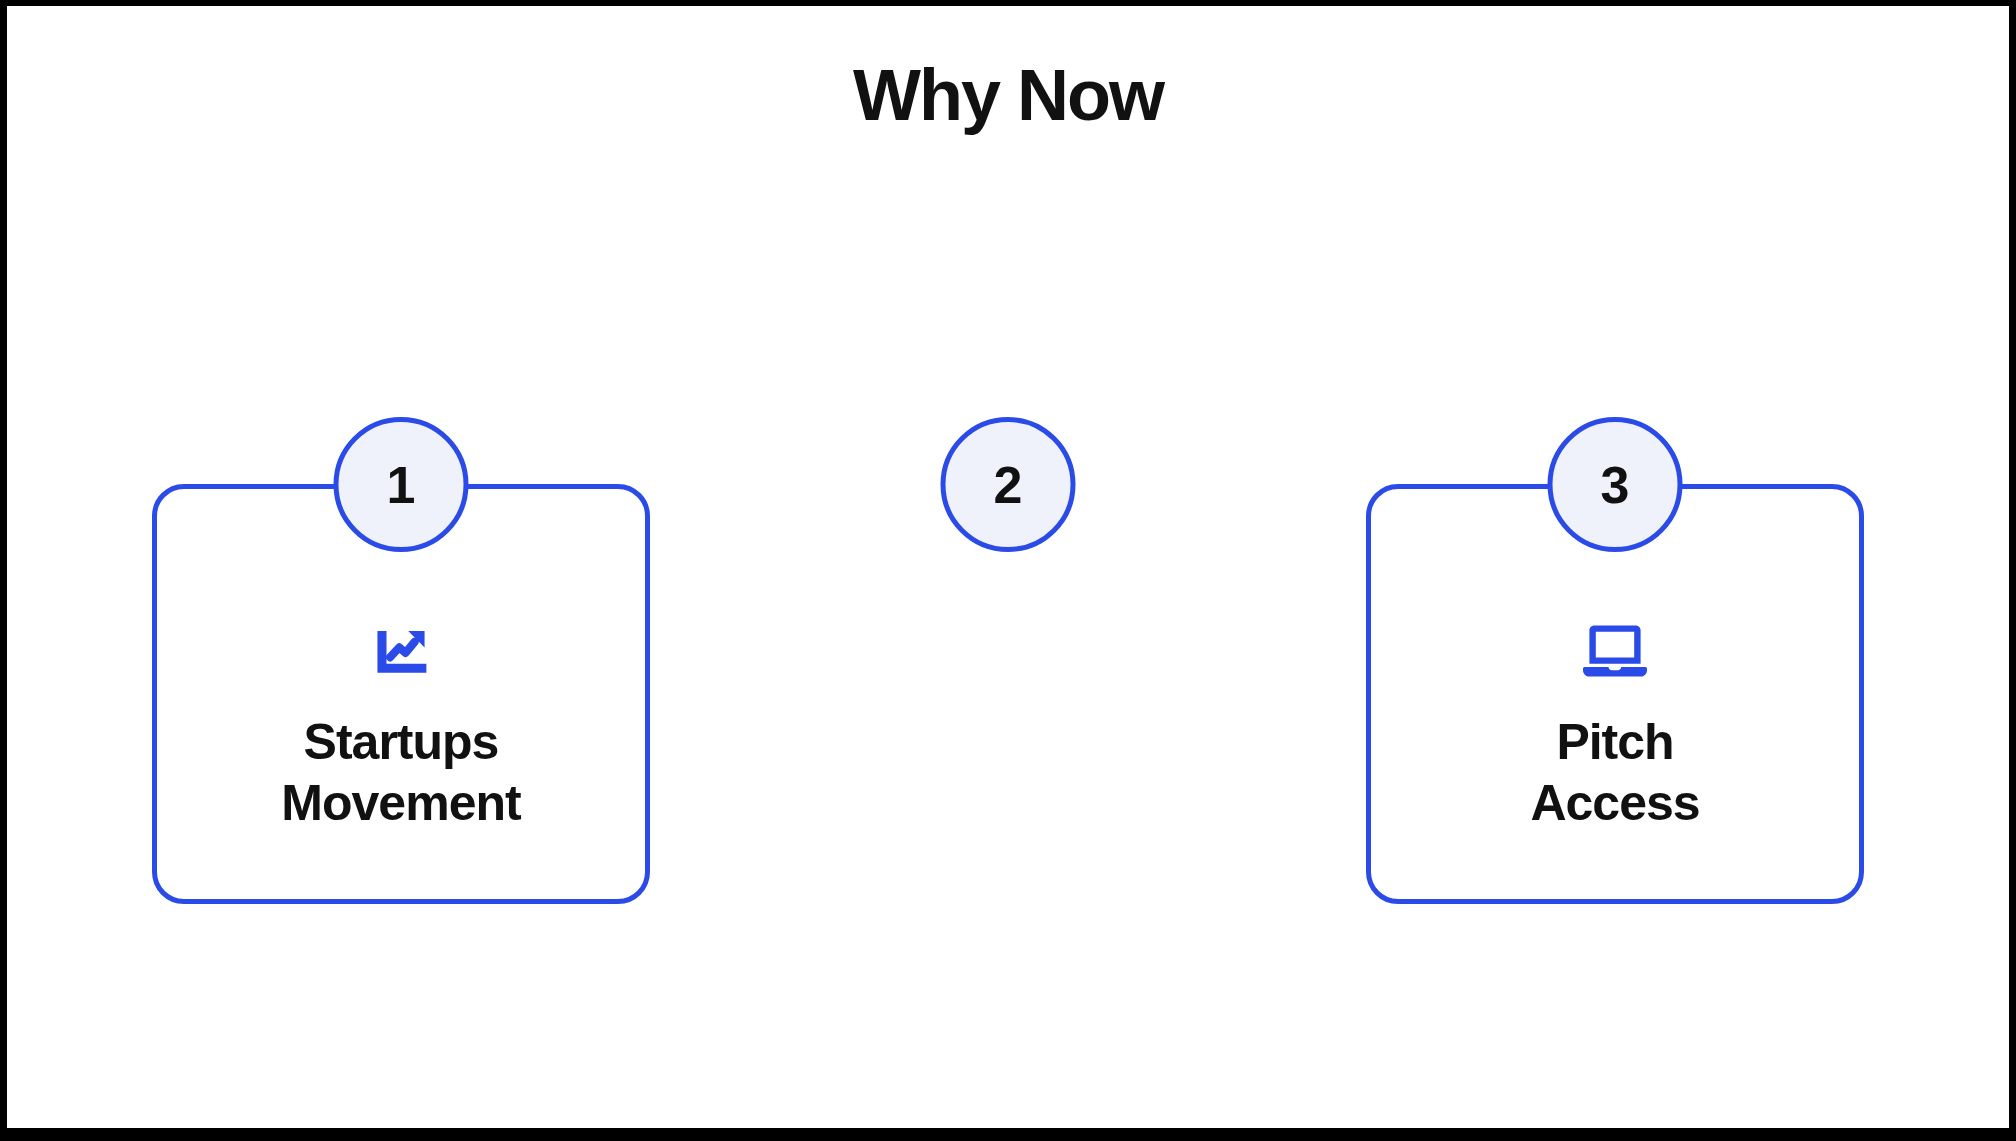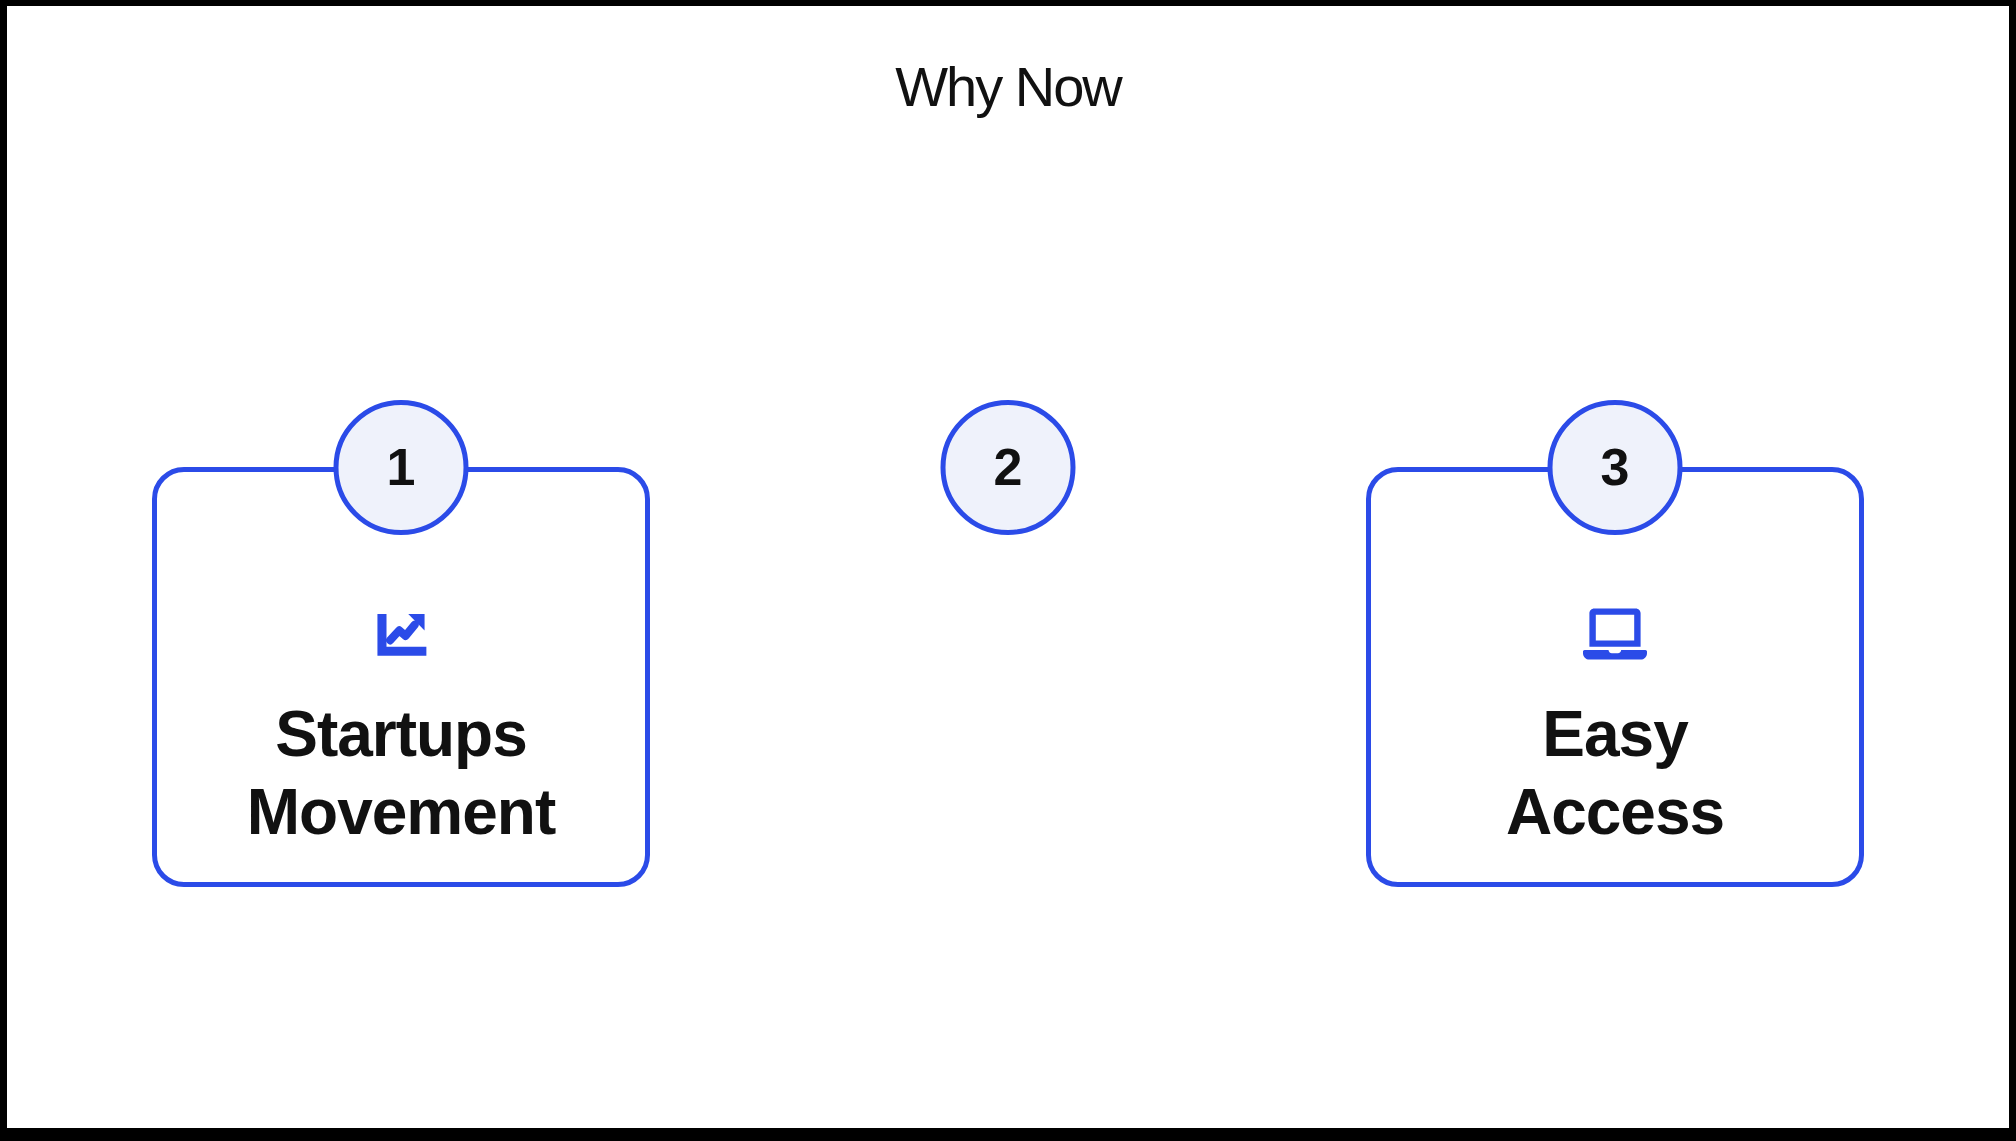--- a/index.html
+++ b/index.html
@@ -20,23 +20,23 @@
     width:2016px;height:1141px;
     background:var(--background);
     border-style:solid;
     border-color:var(--frame);
     border-width:6px 7px 13px 7px;
     overflow:hidden;
   }
   .slide-title{
     margin-top:50px;
     text-align:center;
-    font-size:56px;
+    font-size:72px;
     line-height:1.1;
-    font-weight:normal;
+    font-weight:bold;
     letter-spacing:-2px;
     color:var(--text);
   }
   .cards{
     display:flex;
     justify-content:center;
     gap:109px;
     margin-top:282px;
   }
   .card-wrap{
@@ -80,21 +80,21 @@
     height:58px;
     display:flex;
     align-items:center;
     justify-content:center;
     color:var(--accent);
   }
   .card-icon svg{display:block;}
   .card-label{
     margin-top:32px;
     text-align:center;
-    font-size:64px;
+    font-size:50px;
     line-height:1.22;
     font-weight:bold;
     letter-spacing:-1px;
     color:var(--text);
     white-space:pre-line;
   }
 </style>
 </head>
 <body>
 
@@ -130,19 +130,19 @@
     <div class="card-wrap">
       <div class="num-circle">
         <span class="num">3</span>
       </div>
       <div class="card">
         <span class="card-icon">
           <svg width="64" height="52" viewBox="0 0 640 512" aria-hidden="true">
             <path fill="currentColor" d="M624 416H381.54c-.74 19.81-14.71 32-32.74 32H288c-18.69 0-33.02-17.47-32.77-32H16c-8.8 0-16 7.2-16 16v16c0 35.2 28.8 64 64 64h512c35.2 0 64-28.8 64-64v-16c0-8.8-7.2-16-16-16zM576 48c0-26.4-21.6-48-48-48H112C85.6 0 64 21.6 64 48v336h512V48zm-64 272H128V64h384v256z"></path>
           </svg>
         </span>
-        <div class="card-label">Easy
+        <div class="card-label">Pitch
 Access</div>
       </div>
     </div>
 
   </div>
 </div>
 
 </body></html>

